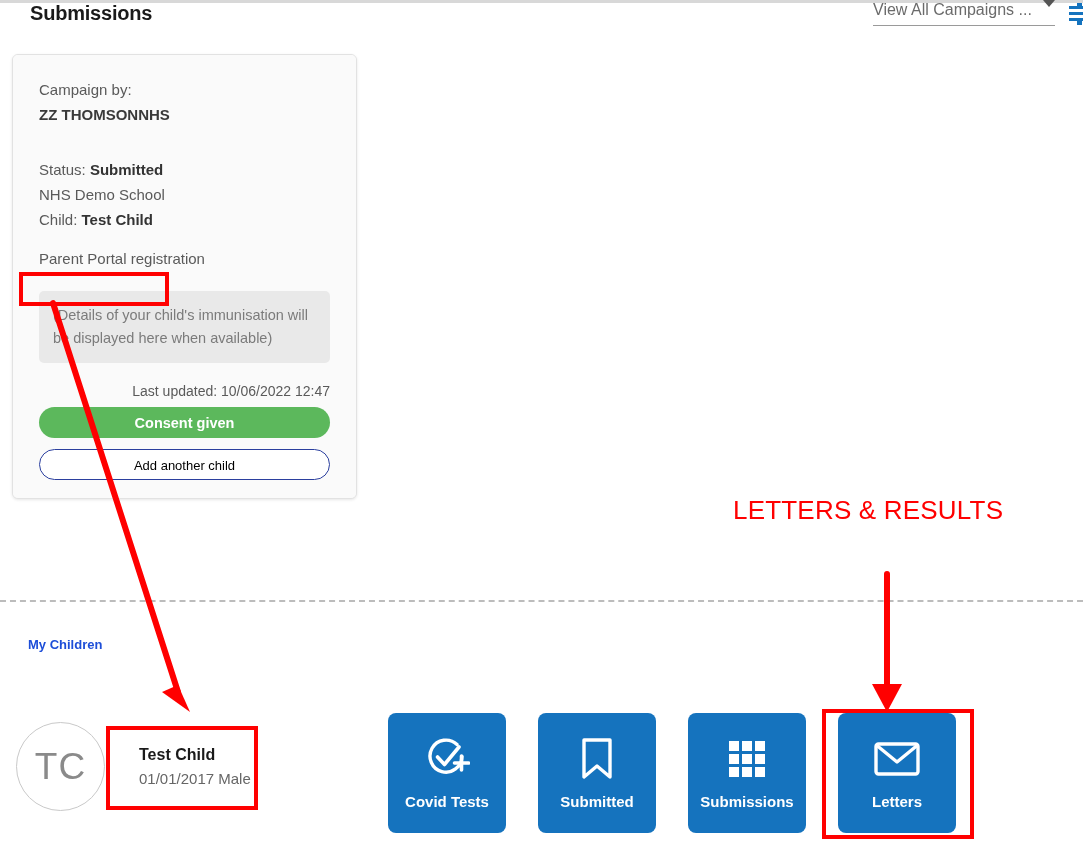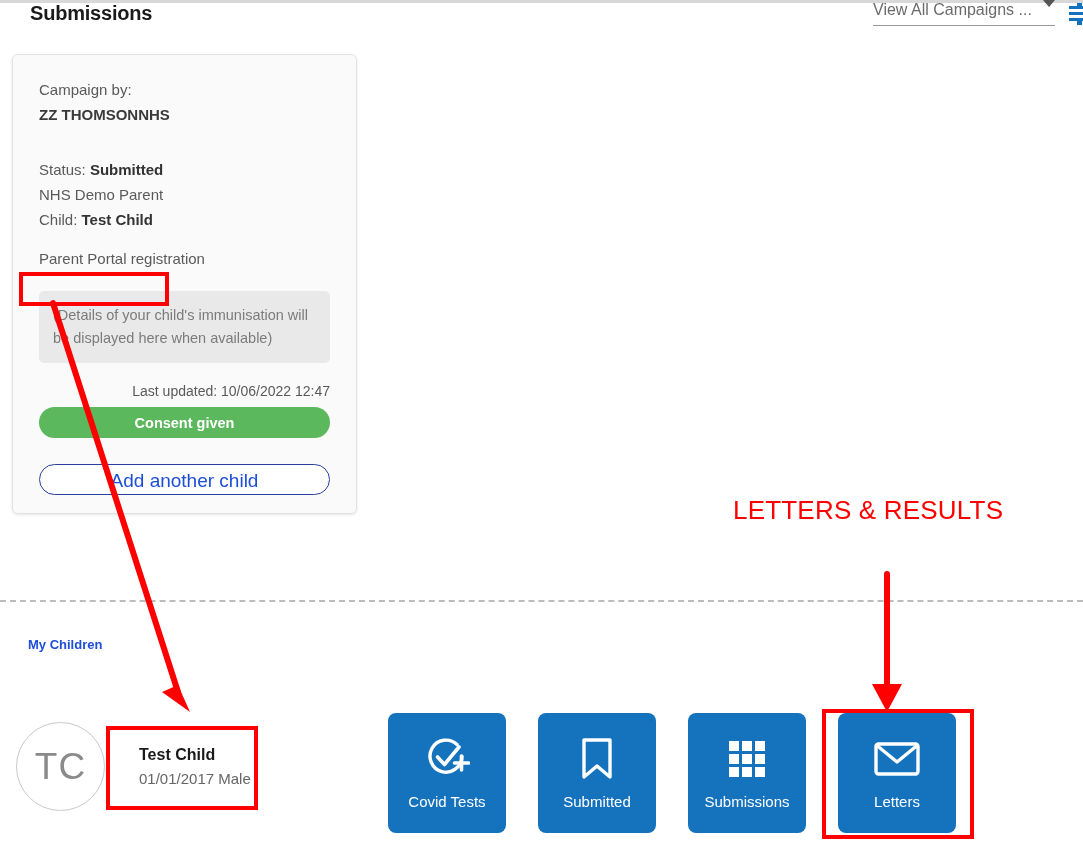--- a/index.html
+++ b/index.html
@@ -180,28 +180,28 @@
     color: #ffffff;
     font-size: 14.5px;
     font-weight: bold;
     text-align: center;
     border: none;
     border-radius: 16px;
     cursor: pointer;
     font-family: "Liberation Sans", sans-serif;
   }
   .btn-add-child {
-    margin-top: 26px;
+    margin-top: 11px;
     display: block;
     width: 100%;
     height: 31px;
     line-height: 29px;
     background: #ffffff;
-    color: #1d4ed8;
-    font-size: 19px;
+    color: #000000;
+    font-size: 13px;
     text-align: center;
     border: 1px solid #2b3f9e;
     border-radius: 16px;
     cursor: pointer;
     font-family: "Liberation Sans", sans-serif;
   }
 
   
   .divider {
     position: absolute;
@@ -269,20 +269,21 @@
   .tile {
     width: 118px;
     height: 120px;
     background: #1573be;
     border-radius: 8px;
     display: flex;
     flex-direction: column;
     align-items: center;
     justify-content: center;
     cursor: pointer;
+    font-weight: bold;
   }
   .tile-icon {
     height: 48px;
     display: flex;
     align-items: center;
     justify-content: center;
   }
   .tile-label {
     margin-top: 10px;
     color: #ffffff;
@@ -347,21 +348,21 @@
     <div class="muted-line">Campaign by:</div>
     <div class="strong-line">ZZ THOMSONNHS</div>
 
     <div class="spacer-lg"></div>
 
     <div class="status-line">
       <span>Status:</span>
       <b>Submitted</b>
     </div>
 
-    <div class="school-line">NHS Demo Parent</div>
+    <div class="school-line">NHS Demo School</div>
 
     <div class="child-line">
       <span>Child:</span>
       <b>Test Child</b>
     </div>
 
     <div class="registration-line">Parent Portal registration</div>
 
     <div class="details-box">(Details of your child's immunisation will be displayed here when available)</div>
 

